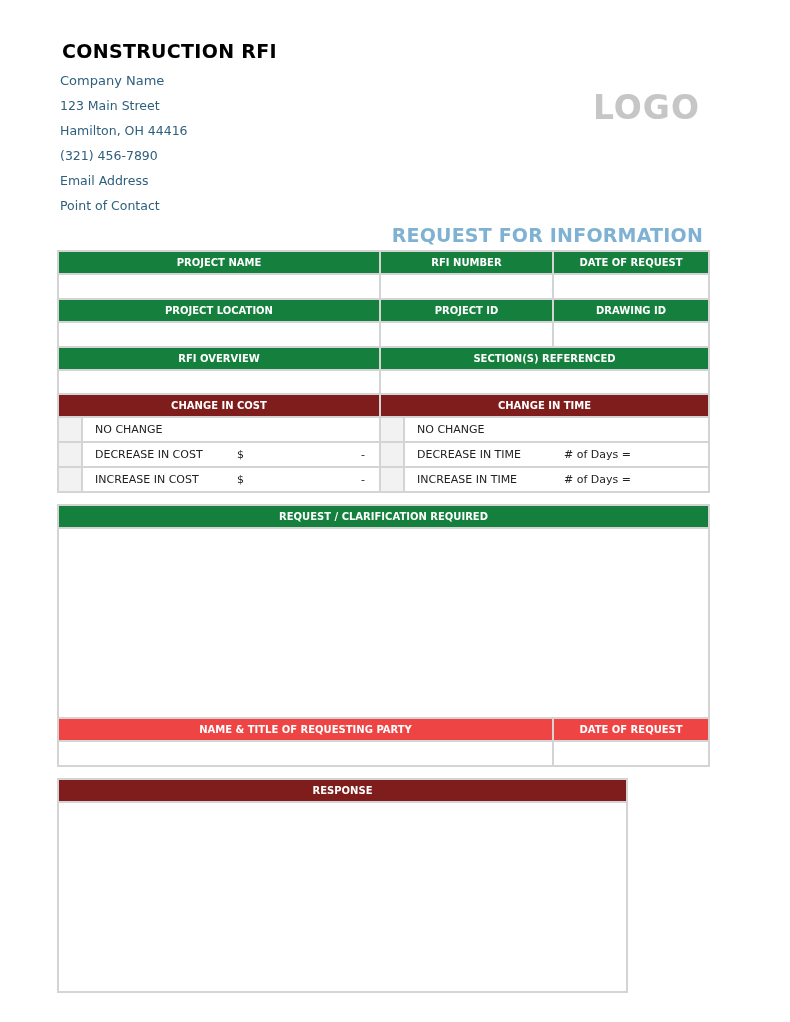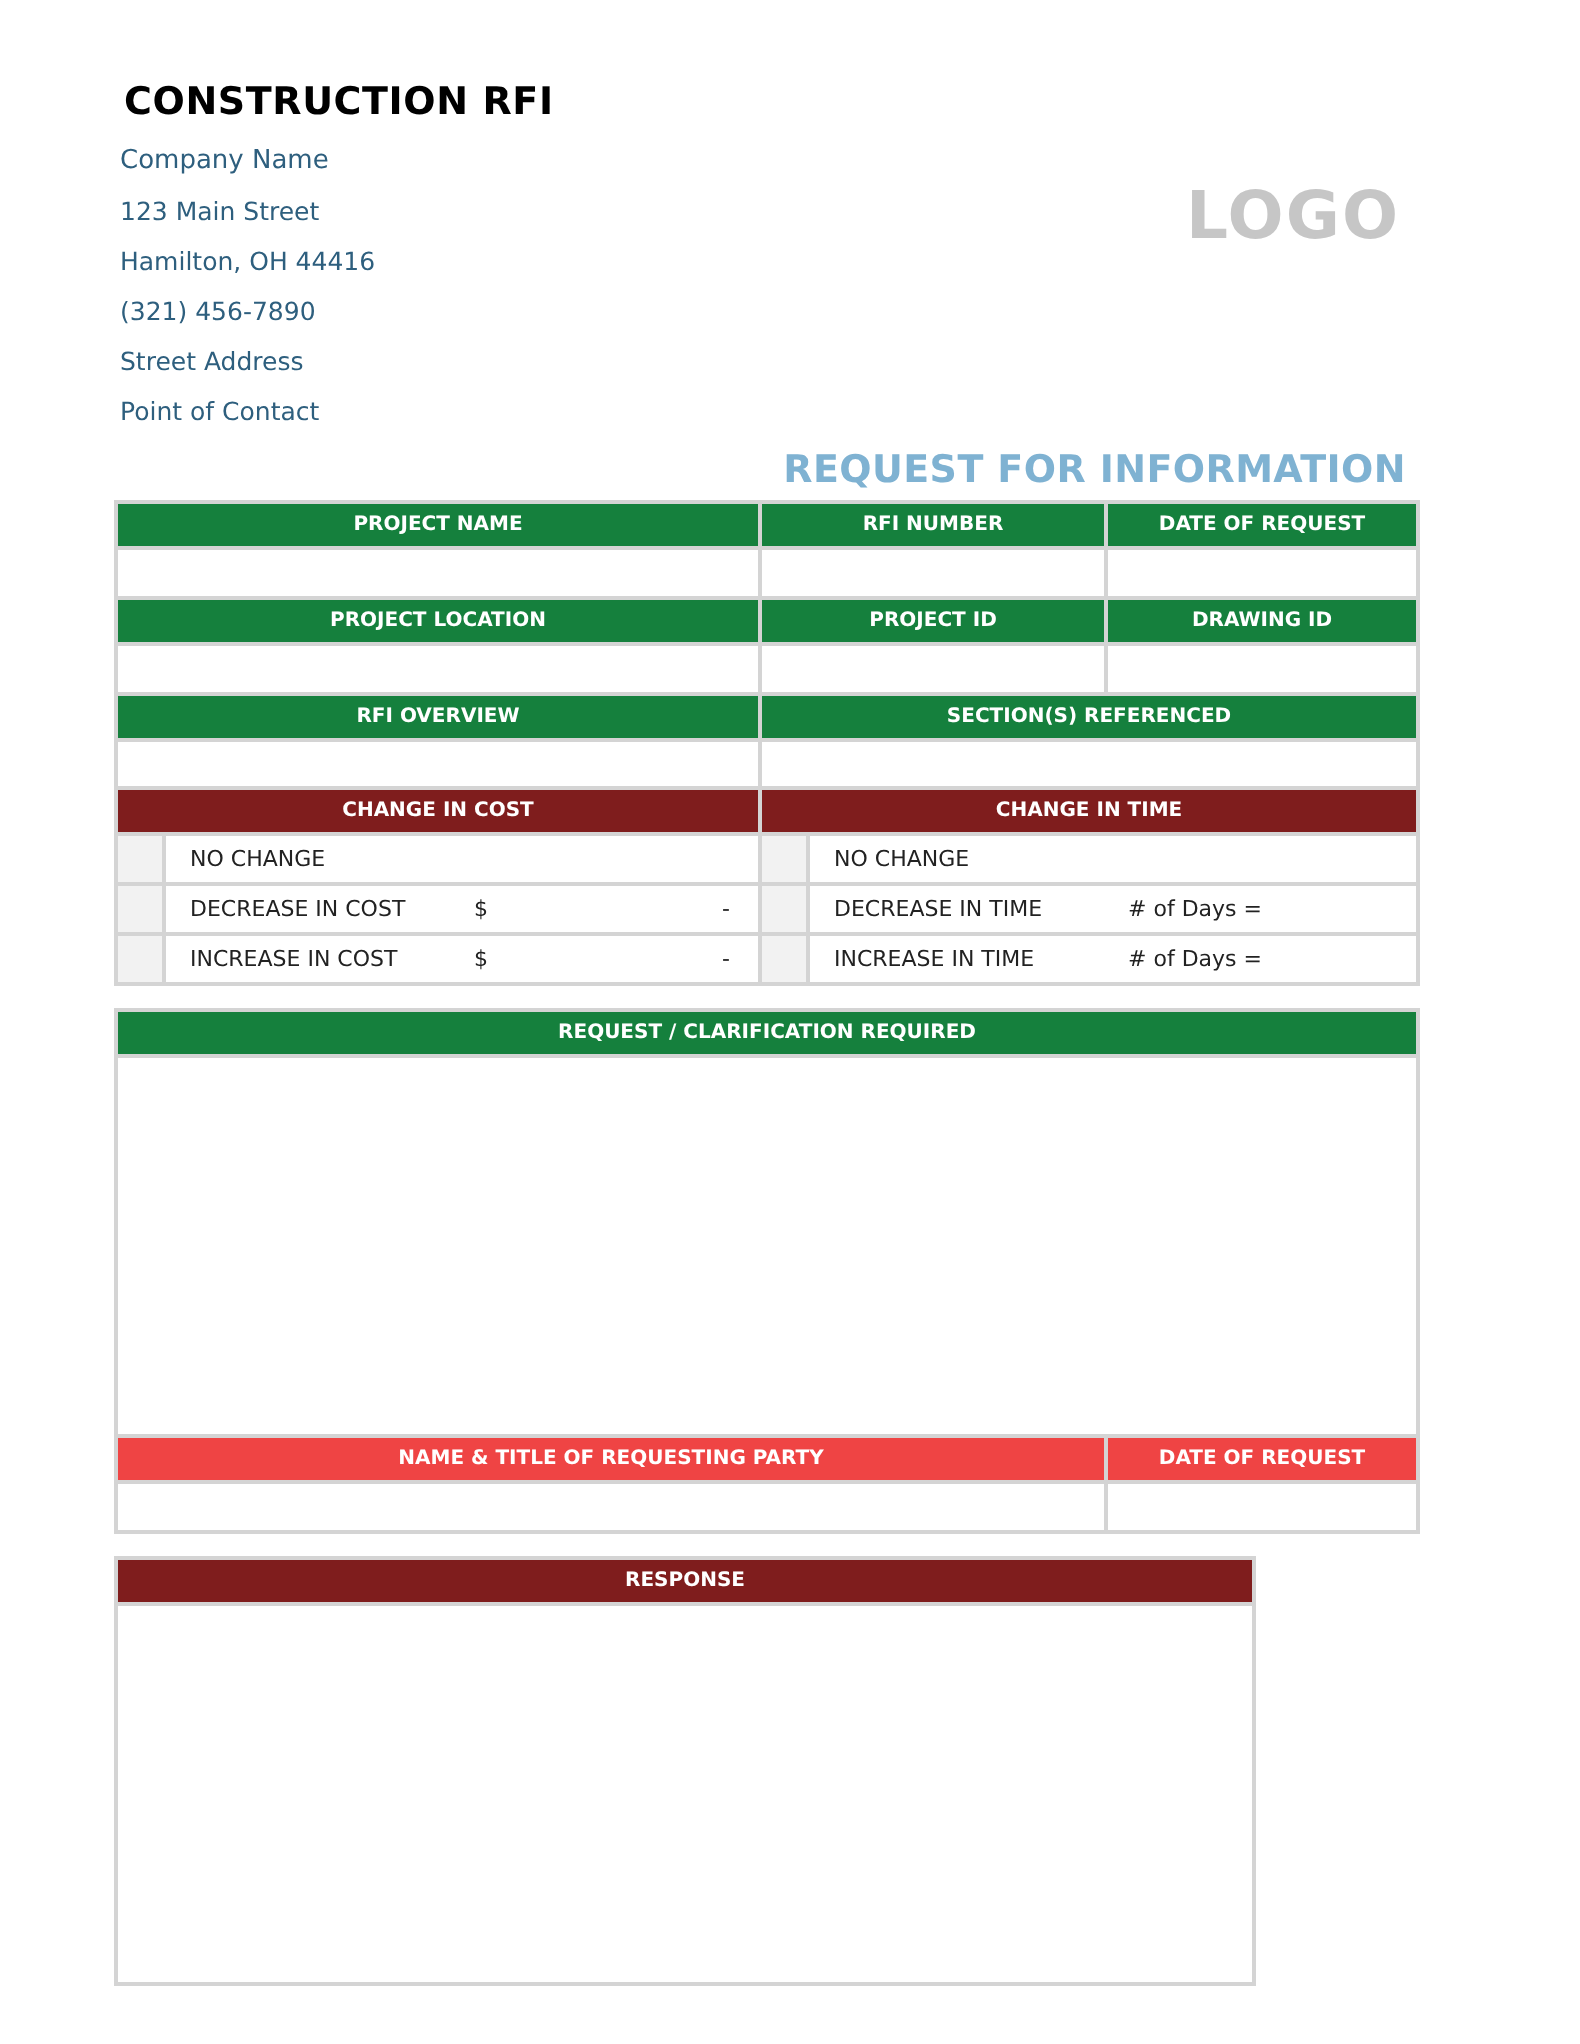--- a/index.html
+++ b/index.html
@@ -45,21 +45,21 @@
 </head>
 <body>
 
 <div class="title">CONSTRUCTION RFI</div>
 
 <div class="company">
   <div>Company Name</div>
   <div>123 Main Street</div>
   <div>Hamilton, OH 44416</div>
   <div>(321) 456-7890</div>
-  <div>Street Address</div>
+  <div>Email Address</div>
   <div>Point of Contact</div>
 </div>
 
 <div class="logo">LOGO</div>
 <div class="rfi-heading">REQUEST FOR INFORMATION</div>
 
 <table style="top:250px; width:651px;">
   <colgroup>
       <col style="width:322px">
       <col style="width:173px">

